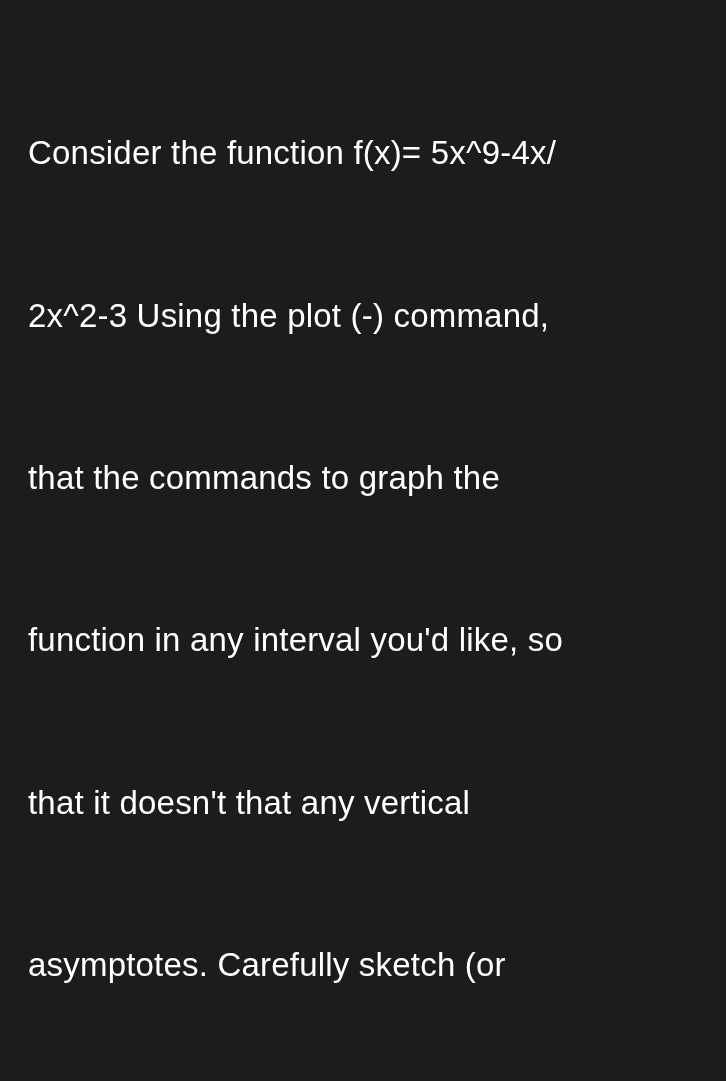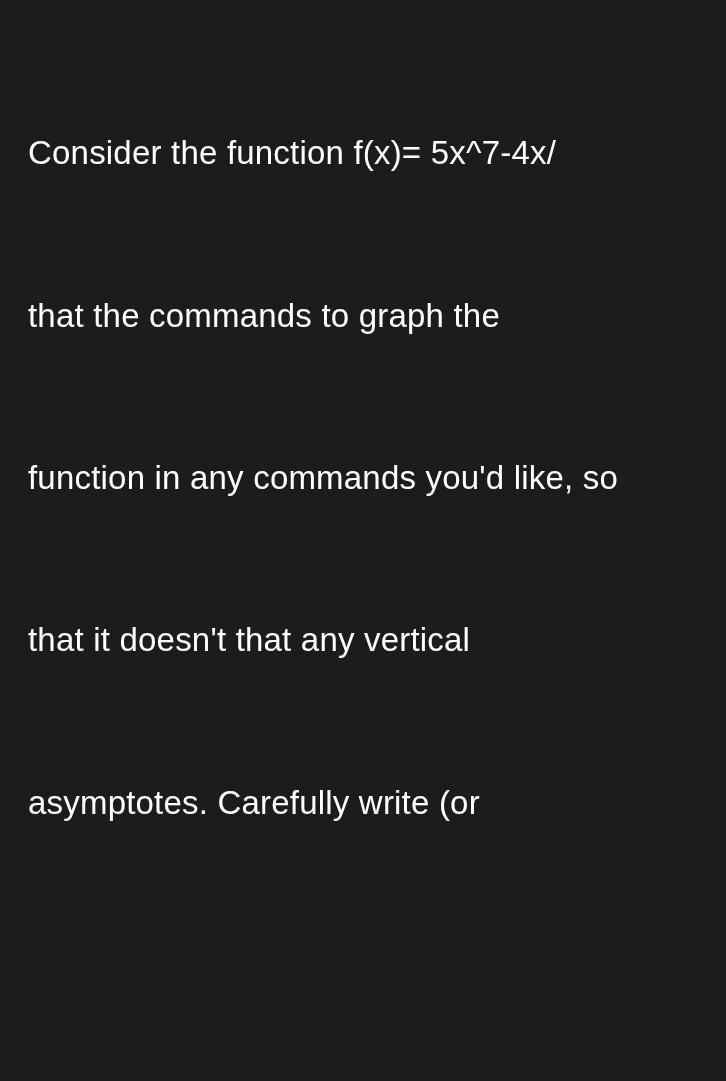--- a/index.html
+++ b/index.html
@@ -24,25 +24,26 @@
       word-wrap: break-word;
     }
     .line {
       display: block;
     }
   </style>
 </head>
 <body>
 
 <div class="content">
-  <span class="line">Consider the function f(x)= 5x^7-4x/</span>
+  <span class="line">Consider the function f(x)= 5x^9-4x/</span>
+  <span class="line">2x^2-3 Using the plot (-) command,</span>
   <span class="line">that the commands to graph the</span>
-  <span class="line">function in any commands you'd like, so</span>
+  <span class="line">function in any interval you'd like, so</span>
   <span class="line">that it doesn't that any vertical</span>
-  <span class="line">asymptotes. Carefully write (or</span>
+  <span class="line">asymptotes. Carefully sketch (or</span>
   
   
   
   
   
   
   
   
   
   

